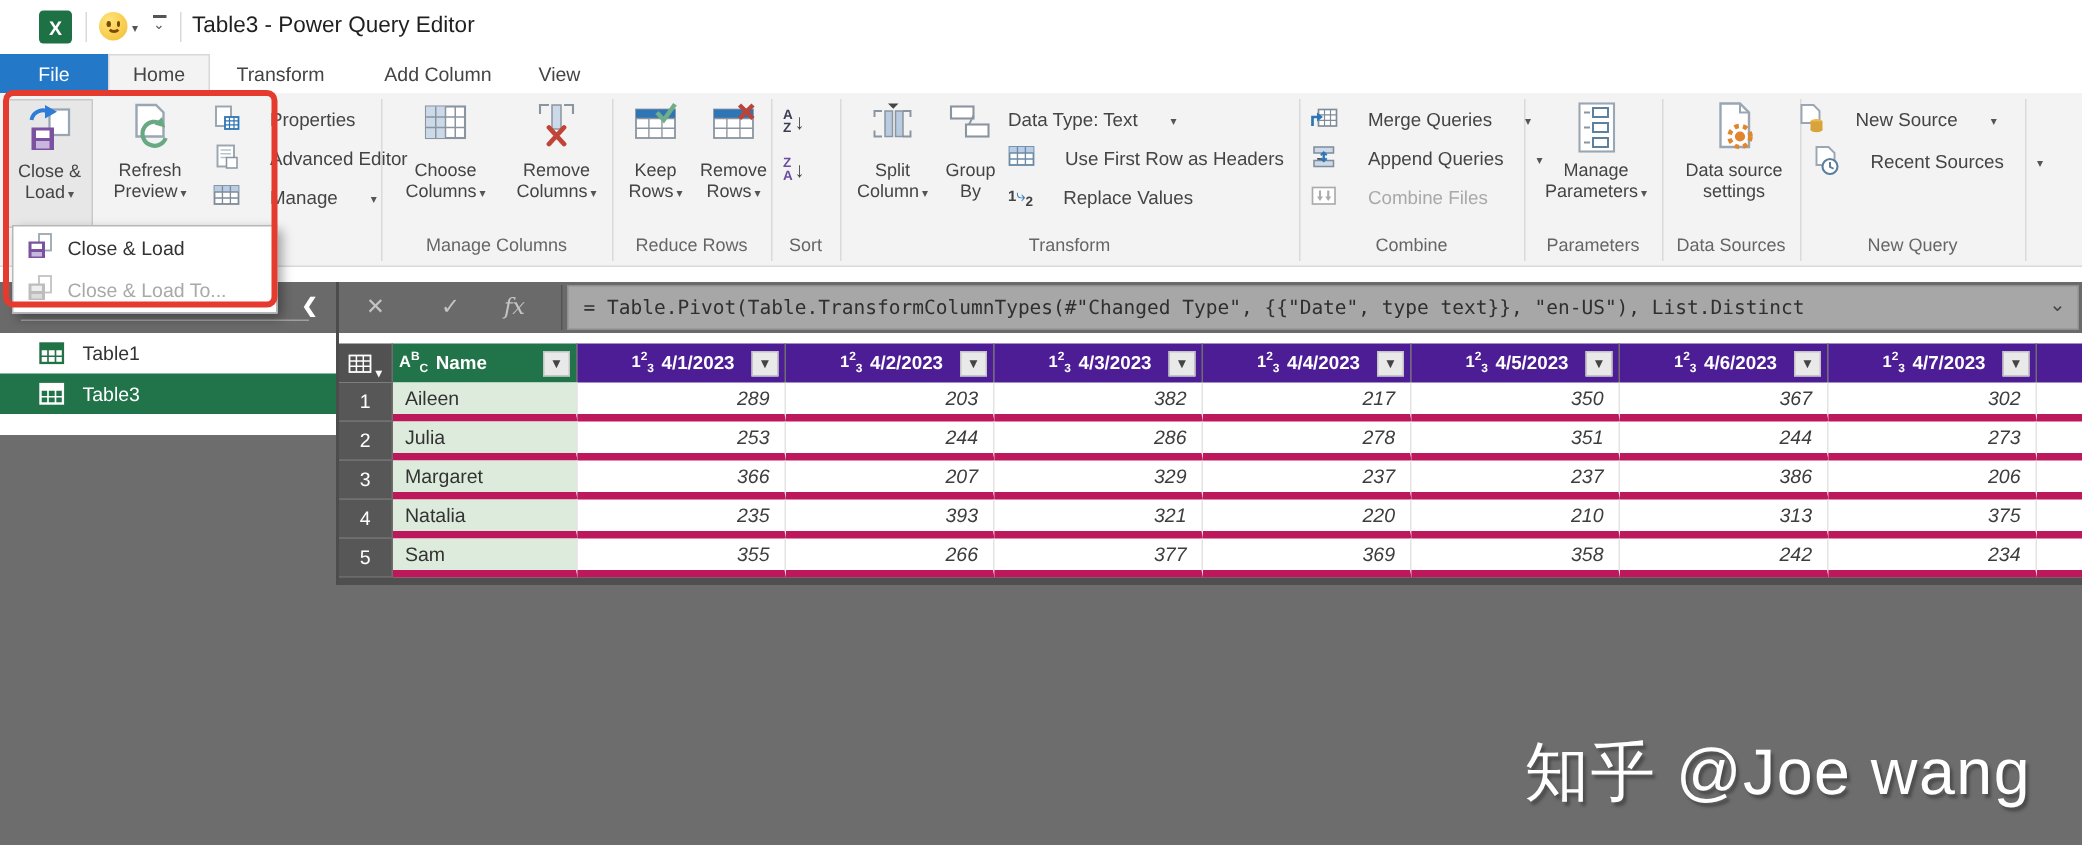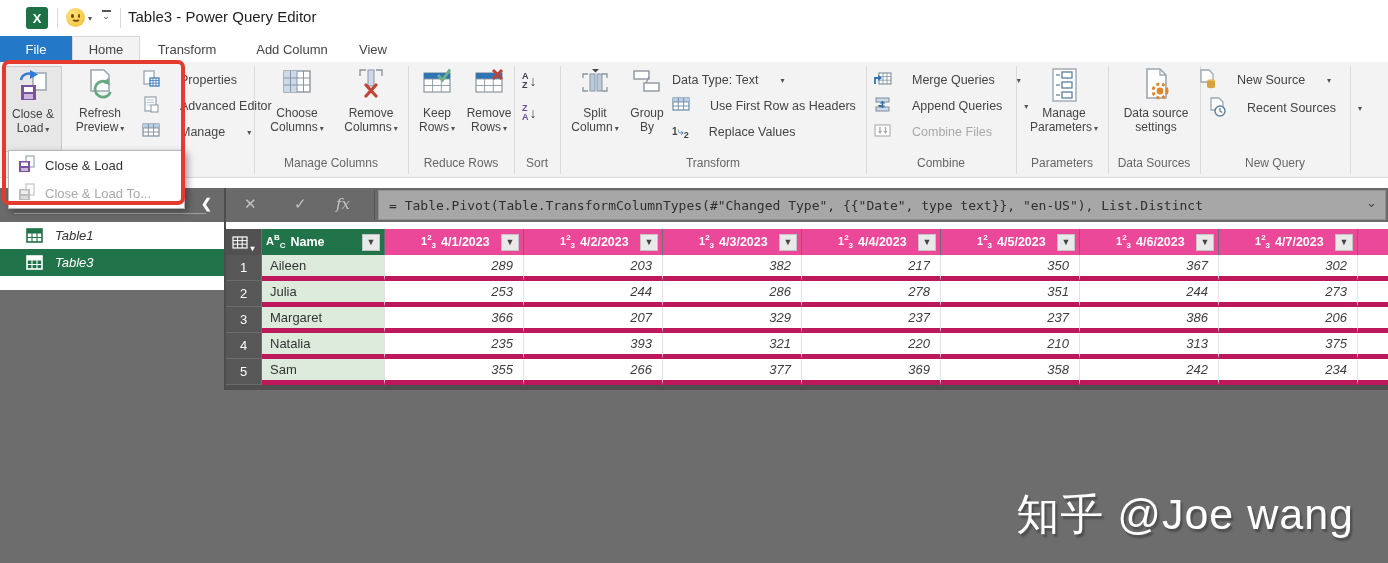--- a/index.html
+++ b/index.html
@@ -72,34 +72,34 @@
   .fxbtn { position:absolute; top:7px; font-size:15px; color:#c4c4c4; }
   .fxdiv { position:absolute; left:374px; top:2px; width:1px; height:30px; background:#555; }
   .finput { position:absolute; left:378px; top:2px; width:1008px; height:30px; background:#a7a7a7;
             border:1px solid #8f8f8f; display:flex; align-items:center; padding:0 26px 0 10px; }
   .ftext { font-family:"DejaVu Sans Mono", monospace; font-size:13px; color:#2f2f2f; white-space:nowrap; overflow:hidden; }
   .fchev { position:absolute; right:8px; top:4px; font-size:13px; color:#474747; }
   .hline { position:absolute; left:14px; top:25px; width:192px; height:1px; background:#9f9f9f; }
 
   
   .sidebar { left:0; top:222px; width:224px; height:68px; background:#fff; }
-  .qitem { height:27px; display:flex; align-items:center; gap:12px; padding-left:26px; font-size:13px;font-style:italic; }
+  .qitem { height:27px; display:flex; align-items:center; gap:12px; padding-left:26px; font-size:13px; }
   .qitem .qlabel { color:#333; }
   .qitem .qicon { color:#217346; display:flex; }
   .qitem.sel { background:#21734a; }
   .qitem.sel .qlabel { color:#fff; }
   .qitem.sel .qicon { color:#fff; }
   .paneborder { left:224px; top:188px; width:2px; height:202px; background:#4c4c4c; }
 
   
   .tablearea { left:226px; top:222px; width:1162px; height:163px; background:#fff; }
   .thead { position:absolute; left:0; top:7px; height:26px; display:flex; }
   .th { height:26px; display:flex; align-items:center; color:#fff; font-size:12.5px; font-weight:bold;
         border-right:1px solid #6e6e6e; padding:0 4px; }
-  .th.dark { background:#ec4899;padding-left:36px; }
+  .th.dark { background:#4c1d95;padding-left:36px; }
   .th.corner { width:36px; background:#515151; justify-content:center; gap:2px; padding:0; }
   .th.name { width:123px; background:#21734a; }
   .th.num { width:139px; }
   .th.partial { width:30px; overflow:hidden; border-right:none; }
   .typeicon { font-size:11px; font-weight:bold; color:#fff; line-height:10px; margin-right:5px; white-space:nowrap; }
   .typeicon sup { font-size:8px; } .typeicon sub { font-size:8px; }
   .filterbtn { margin-left:auto; width:18px; height:17px; background:#e9e9e9; border:1px solid #c4c4c4;
                color:#444; font-size:9px; display:flex; align-items:center; justify-content:center; }
   .cornercaret { color:#fff; font-size:8px; align-self:flex-end; margin-bottom:2px; }
   .trow { position:absolute; left:0; height:26px; display:flex; font-size:13px; }

